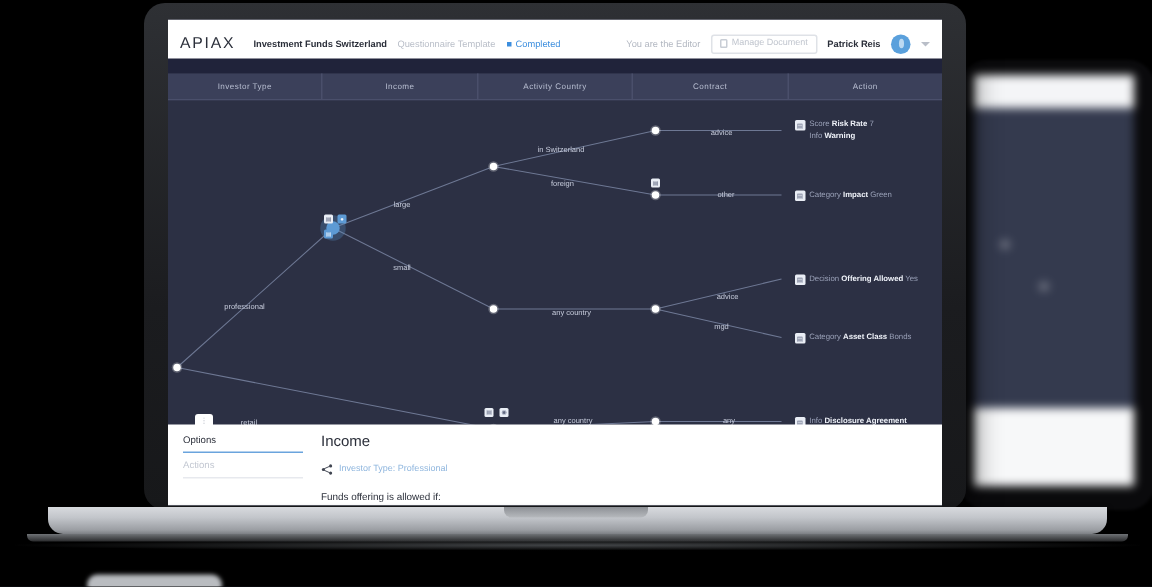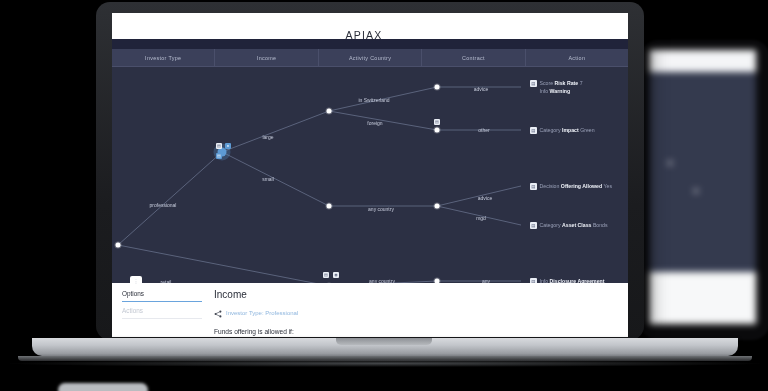--- a/index.html
+++ b/index.html
@@ -76,21 +76,20 @@
   .laptop-shadow {
     position: absolute; left: 10px; top: 360px; width: 750px; height: 7px;
     background: radial-gradient(ellipse at center, rgba(120,125,130,.55) 0%, rgba(0,0,0,0) 72%);
   }
 
   
   .appbar {
     position: absolute; left: 0; top: 0; width: 100%; height: 26px;
     background: #ffffff; display: flex; align-items: center;
     padding: 16px 8px;
-    flex-direction: column;
   }
   .logo {
     font-family: "Liberation Sans", sans-serif;
     font-size: 10.5px; letter-spacing: 1.2px; color: #2b2f3a; font-weight: 400;
     padding-right: 12px;
   }
   .doc-title { font-size: 6.2px; font-weight: bold; color: #2b2f3a; margin-right: 7px; }
   .doc-sub { font-size: 6.2px; color: #b9bec8; margin-right: 8px; }
   .status { font-size: 6.2px; color: #3c8ede; display: flex; align-items: center; }
   .status .dot { width: 3px; height: 3px; background: #3c8ede; margin-right: 2.5px; }

